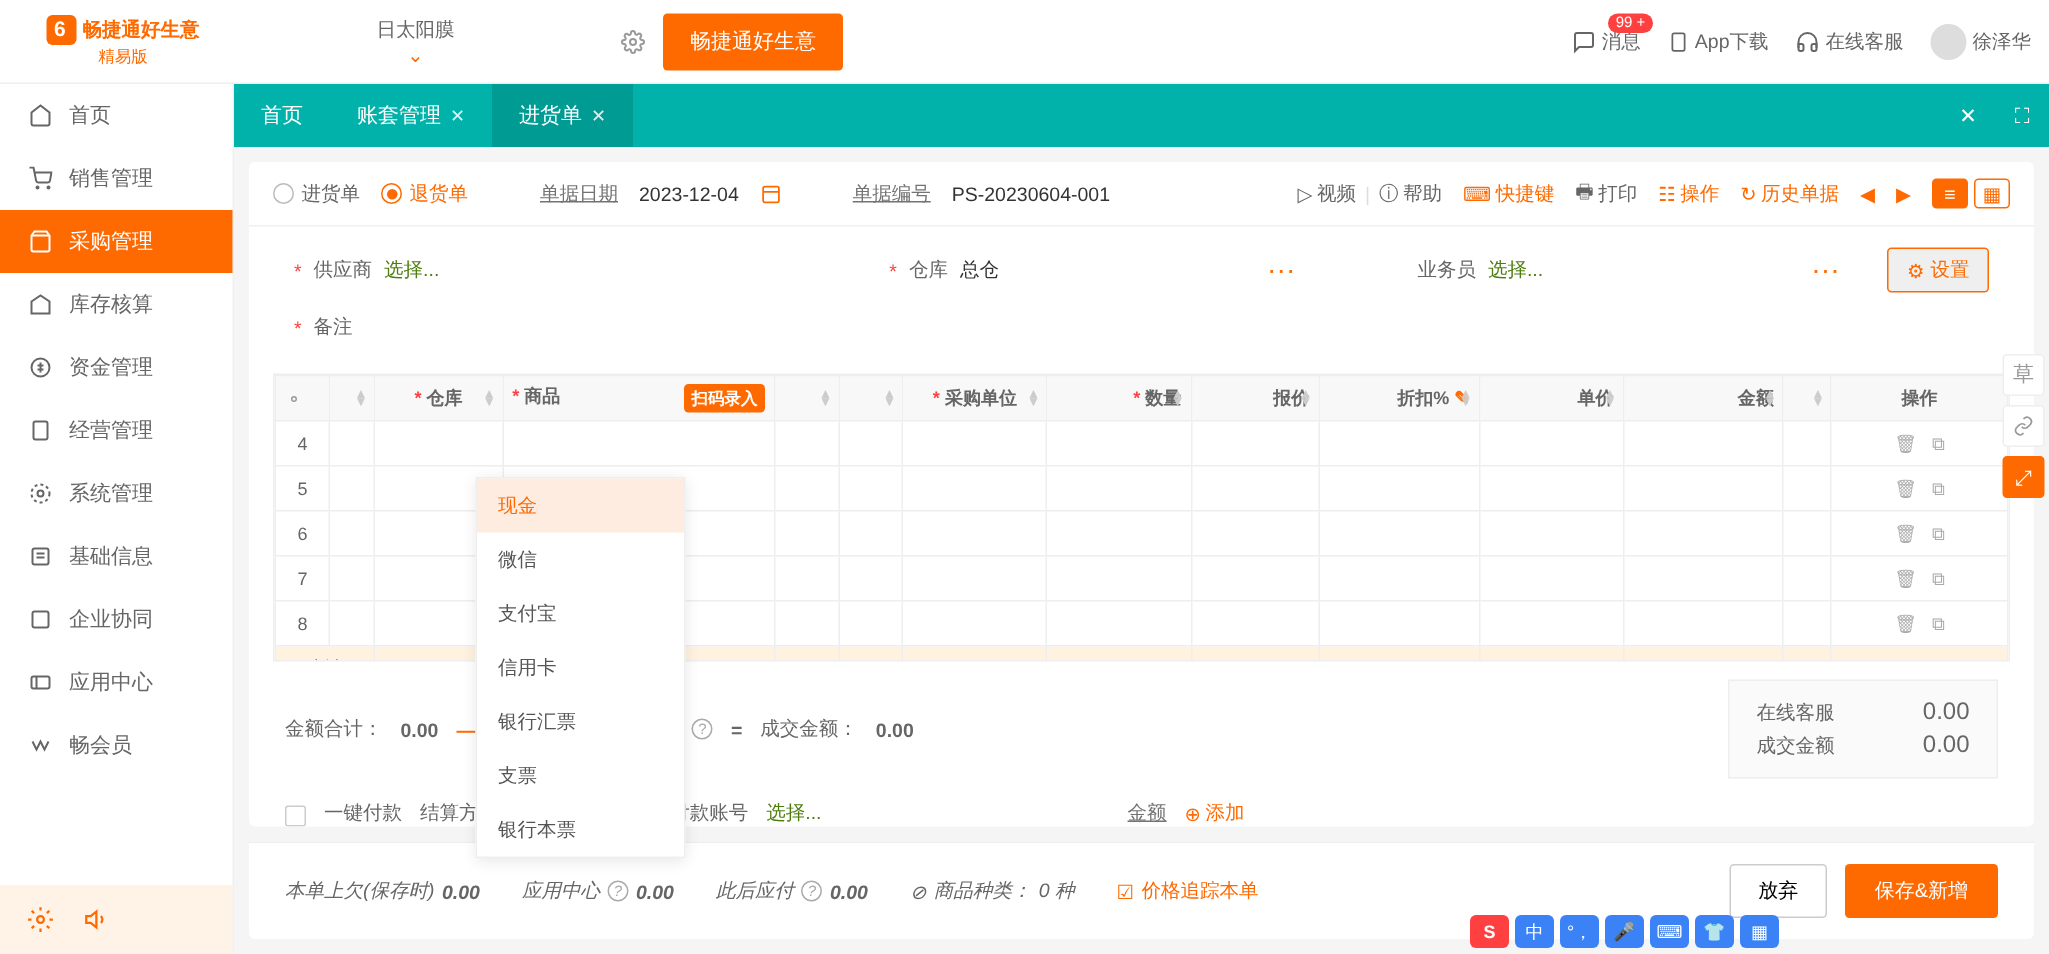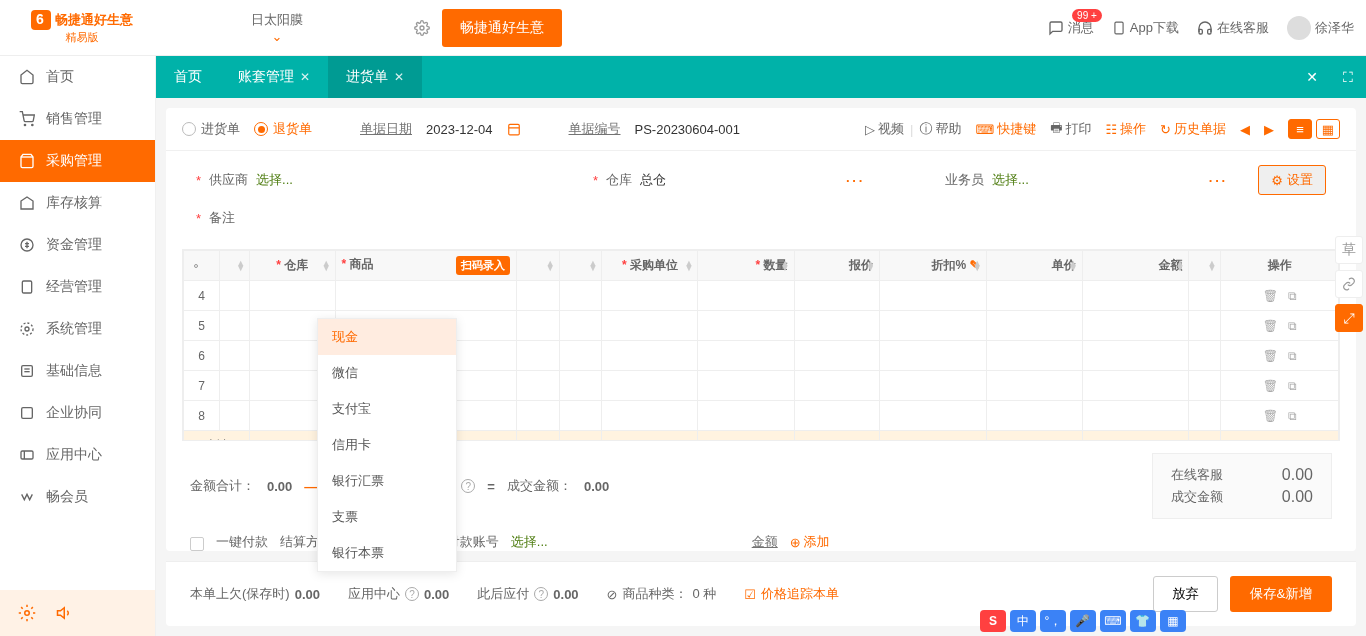--- a/index.html
+++ b/index.html
@@ -68,21 +68,21 @@
     .subtotal-row td { background:#fff3e0; }
     .totals-line { padding: 12px 24px; display:flex; align-items:center; gap:12px; color:#666; }
     .totals-line .eq { font-weight:bold; }
     .right-panel { margin-left:auto; background:#fafafa; border:1px solid #eee; padding:10px 18px; min-width:180px; }
     .rp-row { display:flex; justify-content:space-between; gap:20px; padding:2px 0; }
     .pay-row { padding: 0 24px; display:flex; align-items:flex-end; gap:12px; color:#666; }
     .checkbox { width:14px; height:14px; border:1px solid #ccc; border-radius:2px; }
     .chev-circle { width:20px; height:20px; background:#ff6a00; color:#fff; border-radius:50%; display:inline-flex; align-items:center; justify-content:center; font-size:11px; }
     .add-link { color:#ff6a00; cursor:pointer; display:flex; align-items:center; gap:3px; }
     .bottom-bar { display:flex; align-items:center; padding: 14px 24px; gap:28px; border-top:1px solid #eee; color:#666; background:#fff; margin: 0 10px 10px 10px; border-radius:0 0 4px 4px; }
-    .bottom-bar .grp { display:flex; align-items:center; gap:5px; }
+    .bottom-bar .grp { display:flex; align-items:center; gap:5px;font-style:italic; }
     .q-icon { width:14px; height:14px; border:1px solid #aaa; border-radius:50%; display:inline-flex; align-items:center; justify-content:center; font-size:10px; color:#aaa; }
     .btn-outline { border:1px solid #ccc; background:#fff; padding:8px 18px; border-radius:3px; cursor:pointer; }
     .btn-outline-o { border:1px solid #ff6a00; background:#fff; color:#ff6a00; padding:8px 28px; border-radius:3px; cursor:pointer; }
     .btn-primary { background:#ff6a00; color:#fff; border:none; padding:8px 20px; border-radius:3px; cursor:pointer; }
     .price-track { display:flex; align-items:center; gap:5px; color:#ff6a00; }
     .dropdown { position:absolute; left:317px; top:318px; width:140px; background:#fff; border:1px solid #eee; box-shadow:0 2px 10px rgba(0,0,0,.1); z-index:100; }
     .dropdown-item { padding: 9px 14px; cursor:pointer; font-size:13px; color:#555; }
     .dropdown-item.hover { background:#ffece0; color:#ff6a00; }
     .right-rail { position:absolute; right:0; top:236px; width:34px; display:flex; flex-direction:column; gap:6px; align-items:center; }
     .rr-item { width:28px; height:28px; border:1px solid #eee; border-radius:3px; display:flex; align-items:center; justify-content:center; color:#999; cursor:pointer; font-size:14px; background:#fff; }

